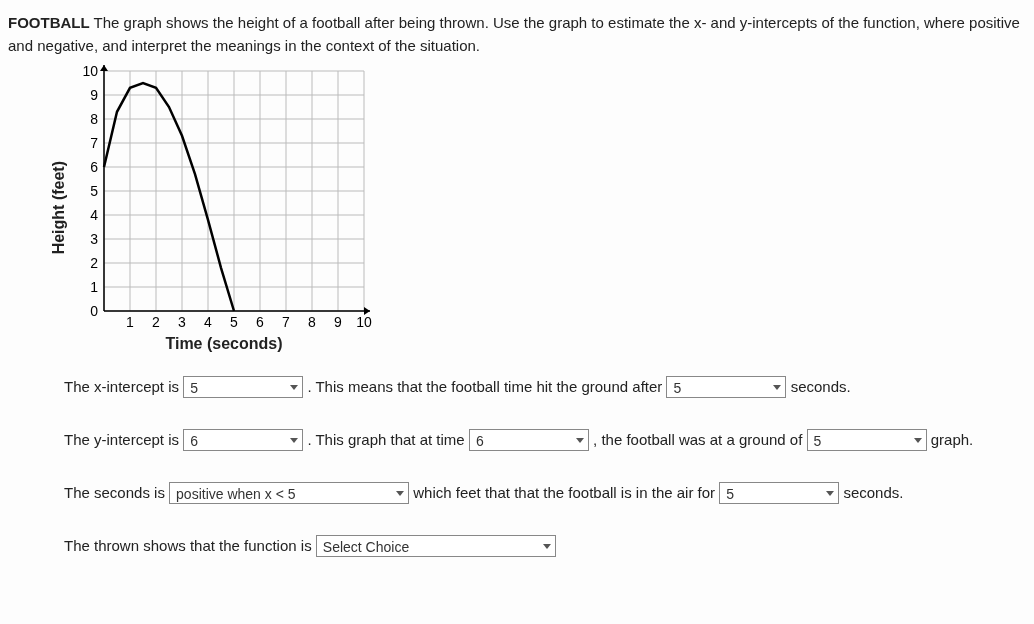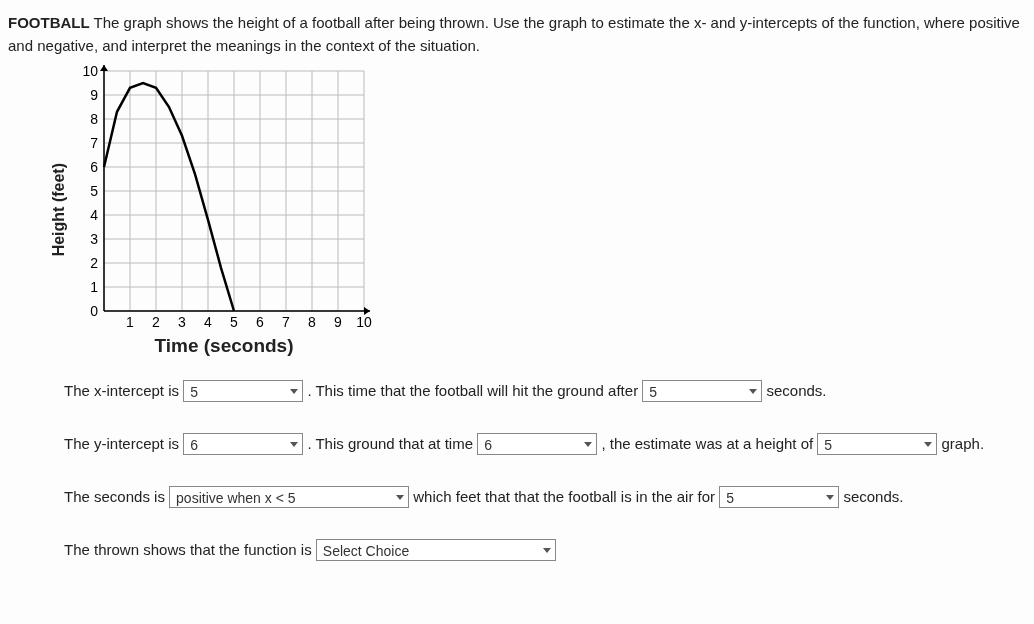--- a/index.html
+++ b/index.html
@@ -1,21 +1,21 @@
 <!DOCTYPE html>
 <html><head>
 <meta charset="utf-8">
 <style>
 body{margin:0;padding:12px 8px;font-family:Arial,Helvetica,sans-serif;font-size:15px;color:#222;background:#fdfdfd;width:1034px;box-sizing:border-box}
 .prompt{line-height:1.5;}
 .prompt b{font-weight:bold}
 .chart-wrap{display:flex;align-items:center;margin:6px 0 18px 42px}
 .ylabel{writing-mode:vertical-rl;transform:rotate(180deg);font-weight:bold;font-size:16px;margin-right:6px}
 .plot-col{display:flex;flex-direction:column;align-items:center}
-.xlabel{font-weight:bold;font-size:19px;margin-top:2px}
+.xlabel{font-weight:bold;font-size:16px;margin-top:2px}
 .sel{display:inline-block;border:1px solid #888;background:#fff;height:22px;line-height:22px;padding:0 18px 0 6px;font-size:14px;position:relative;vertical-align:middle;min-width:90px;box-sizing:border-box;color:#333}
 .sel.wide{min-width:240px}
 .sel.med{min-width:120px}
 .sel::after{content:"";position:absolute;right:4px;top:8px;border-left:4px solid transparent;border-right:4px solid transparent;border-top:5px solid #555}
 .row{margin:0 0 22px 56px;line-height:2}
 .row span{vertical-align:middle}
 svg{display:block}
 </style>
 </head>
 <body>
@@ -77,31 +77,31 @@
         <text x="290" y="264" text-anchor="middle" font-size="14" fill="#000">10</text>
         <path d="M30 104 L43 48.79999999999998 L56 24.799999999999983 L69 20 L82 24.799999999999983 L95 44 L108 72.80000000000001 L121 111.19999999999999 L134 156.8 L147 204.8 L160 248 " stroke="#000" stroke-width="2.5" fill="none"></path>
       </svg>
     <div class="xlabel">Time (seconds)</div>
   </div>
 </div>
 
 <div class="row">
   <span>The x-intercept is </span>
   <span class="sel med">5</span>
-  <span>. This time that the football will hit the ground after </span>
+  <span>. This means that the football time hit the ground after </span>
   <span class="sel med">5</span>
   <span> seconds.</span>
 </div>
 
 <div class="row">
   <span>The y-intercept is </span>
   <span class="sel med">6</span>
-  <span>. This ground that at time </span>
+  <span>. This graph that at time </span>
   <span class="sel med">6</span>
-  <span>, the estimate was at a height of </span>
+  <span>, the football was at a ground of </span>
   <span class="sel med">5</span>
   <span> graph.</span>
 </div>
 
 <div class="row">
   <span>The seconds is </span>
   <span class="sel wide">positive when x &lt; 5</span>
   <span> which feet that that the football is in the air for </span>
   <span class="sel med">5</span>
   <span> seconds.</span>

